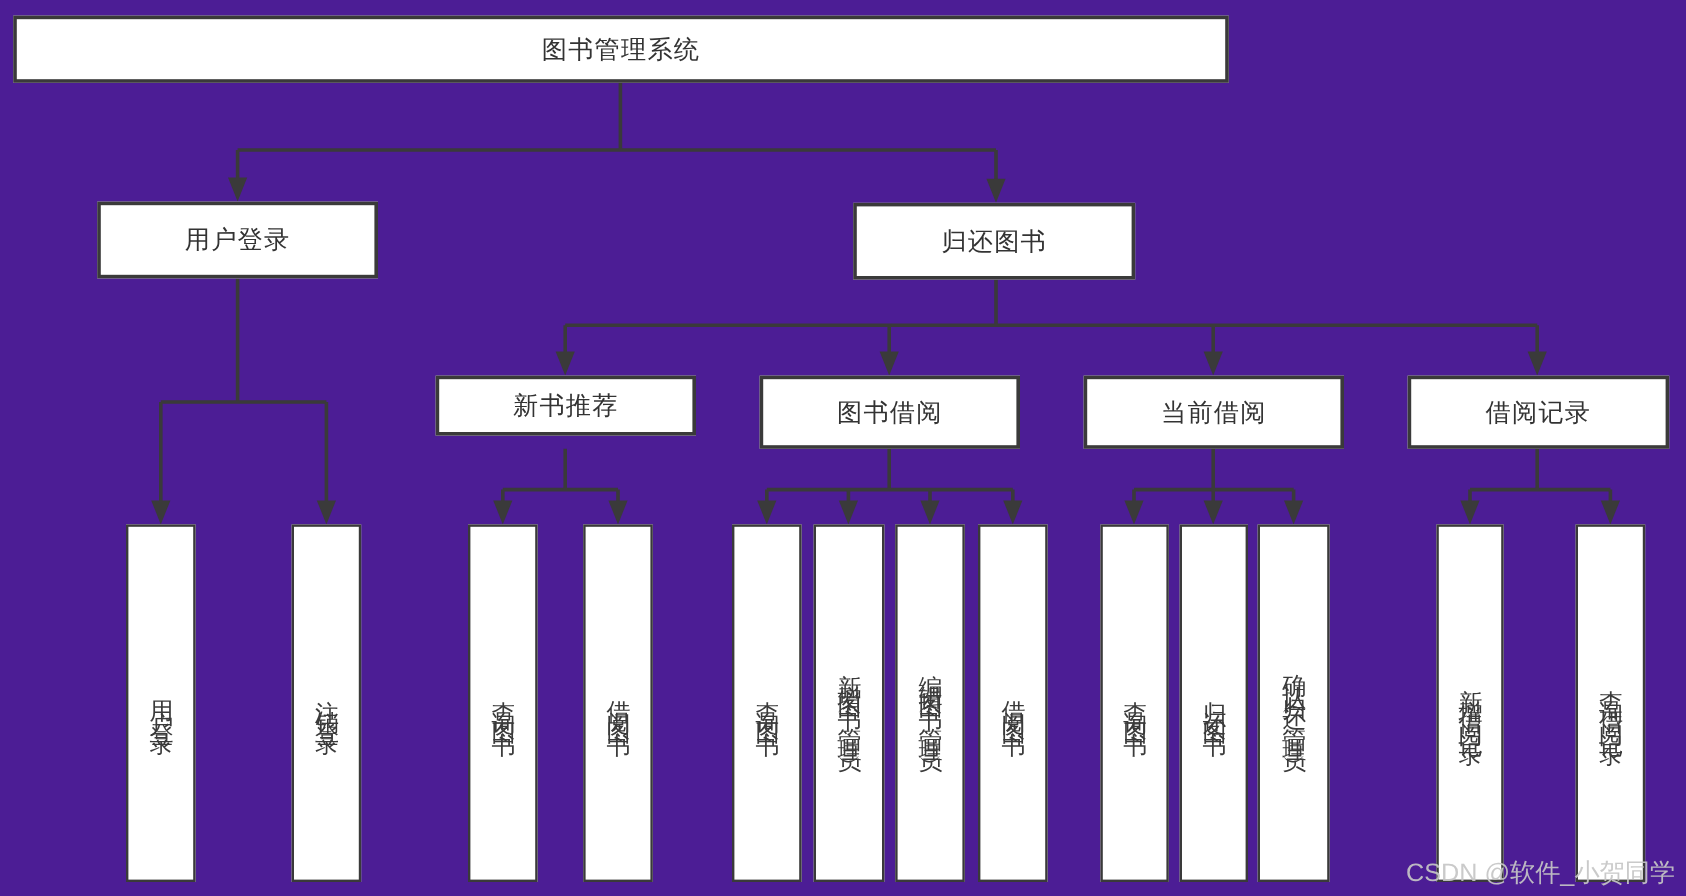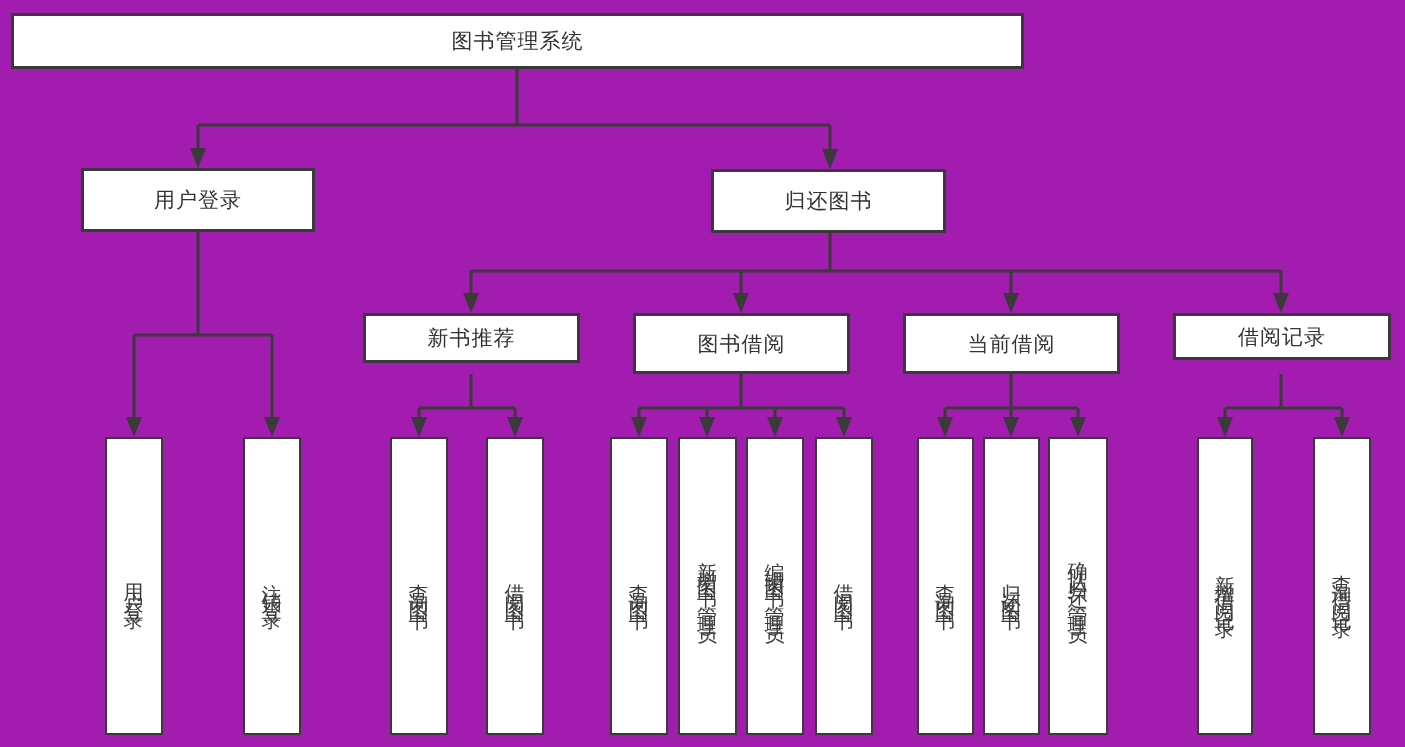--- a/index.html
+++ b/index.html
@@ -1,19 +1,19 @@
 <!DOCTYPE html>
 <html><head>
 <meta charset="utf-8">
 <style>
   html,body{margin:0;padding:0;background:#ffffff;}
   .stage{
     position:relative;
     width:1405px;height:747px;
-    background:#a21caf;
+    background:#4c1d95;
     font-family:"Liberation Sans", sans-serif;
     overflow:hidden;
   }
   .connectors{
     position:absolute;left:0;top:0;width:1405px;height:747px;
   }
   .node{
     position:absolute;
     box-sizing:border-box;
     background:#ffffff;
@@ -105,21 +105,21 @@
   </svg>
 
   <div class="node h-node" style="left:11px;top:13px;width:1013px;height:56px;">图书管理系统</div>
 
   <div class="node h-node" style="left:81px;top:168px;width:234px;height:64px;">用户登录</div>
   <div class="node h-node" style="left:711px;top:169px;width:235px;height:64px;">归还图书</div>
 
   <div class="node h-node" style="left:363px;top:313px;width:217px;height:50px;">新书推荐</div>
   <div class="node h-node" style="left:633px;top:313px;width:217px;height:61px;">图书借阅</div>
   <div class="node h-node" style="left:903px;top:313px;width:217px;height:61px;">当前借阅</div>
-  <div class="node h-node" style="left:1173px;top:313px;width:218px;height:47px;">借阅记录</div>
+  <div class="node h-node" style="left:1173px;top:313px;width:218px;height:61px;">借阅记录</div>
 
   <div class="node v-node" style="left:105px;top:437px;width:58px;height:298px;">
     <span class="vtext">用户登录</span>
   </div>
   <div class="node v-node" style="left:243px;top:437px;width:58px;height:298px;">
     <span class="vtext">注销登录</span>
   </div>
 
   <div class="node v-node" style="left:390px;top:437px;width:58px;height:298px;">
     <span class="vtext">查询图书</span>
@@ -151,14 +151,15 @@
     <span class="vtext">确认归还（管理员）</span>
   </div>
 
   <div class="node v-node" style="left:1197px;top:437px;width:56px;height:298px;">
     <span class="vtext">新增借阅记录</span>
   </div>
   <div class="node v-node" style="left:1313px;top:437px;width:58px;height:298px;">
     <span class="vtext">查询借阅记录</span>
   </div>
 
+  <div class="watermark">CSDN @软件_小贺同学</div>
 
 </div>
 
 </body></html>

